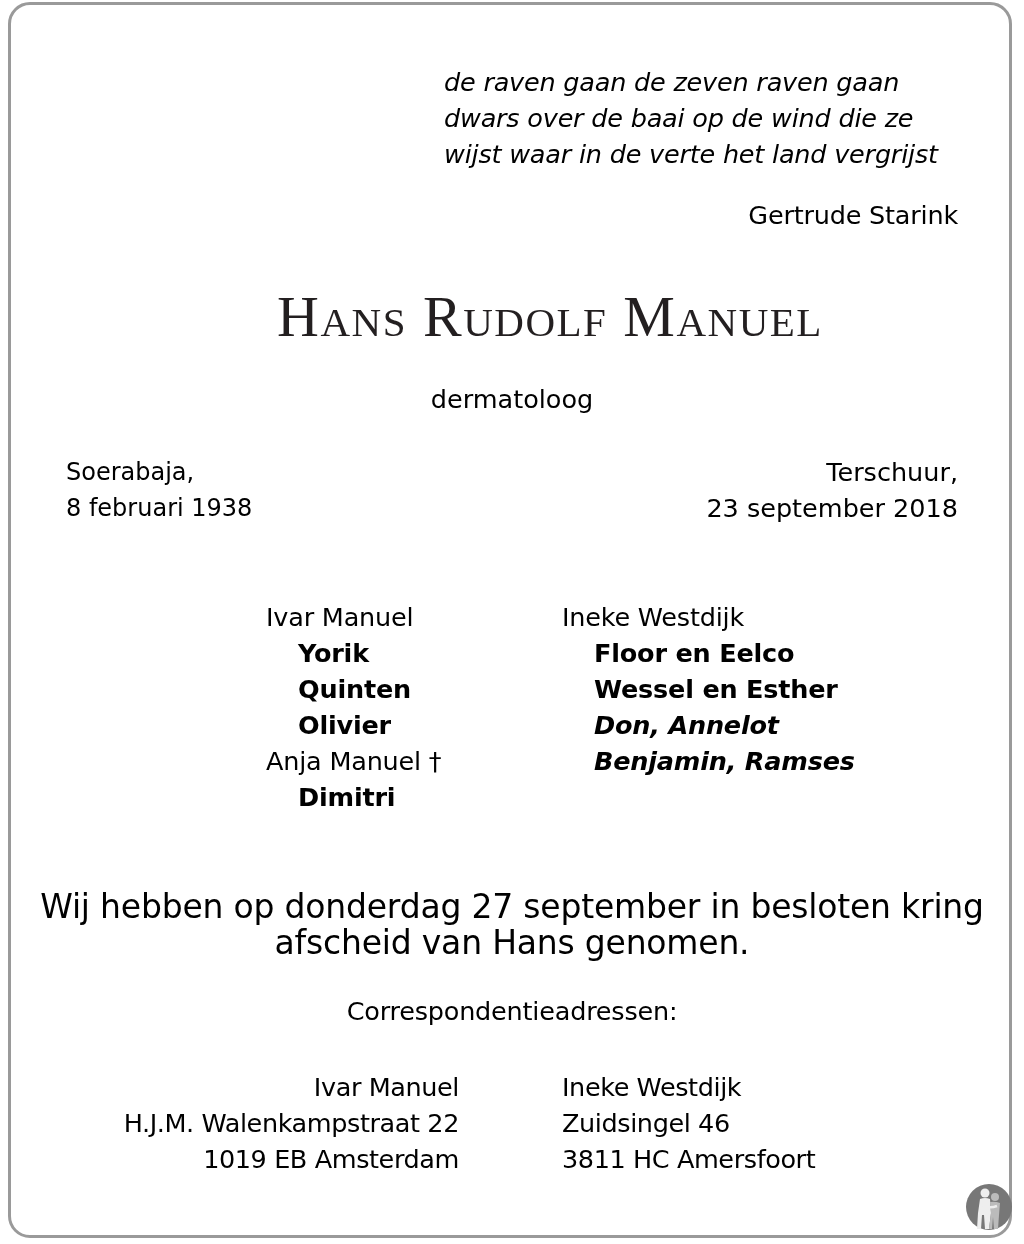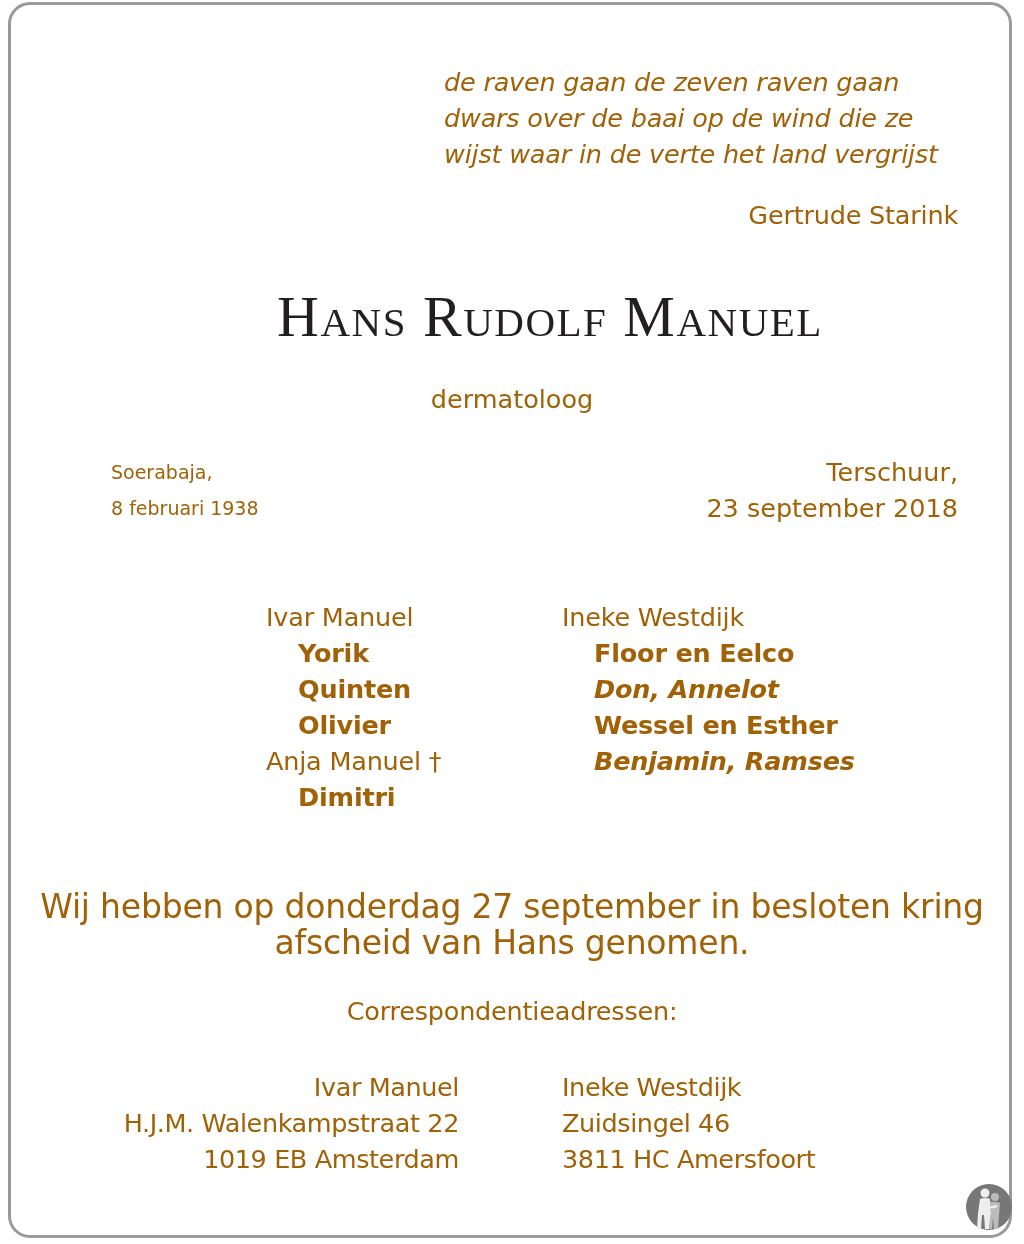--- a/index.html
+++ b/index.html
@@ -1,31 +1,31 @@
 <!DOCTYPE html>
 <html><head>
   <meta charset="utf-8">
   <style>
     html, body { margin: 0; padding: 0; background: #ffffff; }
     body { width: 1024px; height: 1244px; position: relative; overflow: hidden; }
     .frame {
       position: absolute; left: 8px; top: 2px; width: 1004px; height: 1236px;
       border: 3px solid #9a9a9a; border-radius: 22px; box-sizing: border-box; background: #fff;
     }
-    .sans { font-family: "DejaVu Sans", "Liberation Sans", sans-serif; color: #a16207; }
+    .sans { font-family: "DejaVu Sans", "Liberation Sans", sans-serif; color: #000000; }
     .abs { position: absolute; white-space: nowrap; }
     .poem { left: 444px; top: 64px; font-size: 25.5px; line-height: 36px; font-style: italic; letter-spacing: -0.2px; }
     .poet { right: 66px; top: 200px; font-size: 25.5px; text-align: right; letter-spacing: -0.2px; margin-left: 13px; }
     .name {
       left: 0; width: 1024px; top: 283px; text-align: center;
       font-family: "Liberation Serif", "DejaVu Serif", serif; color: #231f20;
       font-size: 58px; letter-spacing: 1.5px; font-variant: small-caps; margin-left: 38px;
     }
     .prof { left: 0; width: 1024px; top: 384px; text-align: center; font-size: 25.5px; }
-    .birth { left: 66px; top: 454px; font-size: 19px; line-height: 36px; margin-left: 45px; }
+    .birth { left: 66px; top: 454px; font-size: 24px; line-height: 36px; }
     .death { right: 66px; top: 454px; font-size: 25.5px; line-height: 36px; text-align: right; margin-left: 32px; }
     .fam { font-size: 25.5px; line-height: 36px; letter-spacing: -0.2px; }
     .fam-left { left: 266px; top: 599px; }
     .fam-right { left: 562px; top: 599px; }
     .fam .indent { padding-left: 32px; font-weight: bold; }
     .fam .it { font-style: italic; }
     .closing { left: 0; width: 1024px; top: 889px; text-align: center; font-size: 33px; line-height: 36px; letter-spacing: -0.2px; }
     .corr { left: 0; width: 1024px; top: 996px; text-align: center; font-size: 25.5px; letter-spacing: -0.2px; }
     .addr { font-size: 25.5px; line-height: 36px; letter-spacing: -0.4px; }
     .addr-left { right: 565px; top: 1069px; text-align: right; }
@@ -60,22 +60,22 @@
   <div>Ivar Manuel</div>
   <div class="indent">Yorik</div>
   <div class="indent">Quinten</div>
   <div class="indent">Olivier</div>
   <div>Anja Manuel †</div>
   <div class="indent">Dimitri</div>
 </div>
 <div class="abs sans fam fam-right">
   <div>Ineke Westdijk</div>
   <div class="indent">Floor en Eelco</div>
+  <div class="indent">Wessel en Esther</div>
   <div class="indent it">Don, Annelot</div>
-  <div class="indent">Wessel en Esther</div>
   <div class="indent it">Benjamin, Ramses</div>
 </div>
 
 <div class="abs sans closing">
   <div>Wij hebben op donderdag 27 september in besloten kring</div>
   <div>afscheid van Hans genomen.</div>
 </div>
 
 <div class="abs sans corr">Correspondentieadressen:</div>
 

